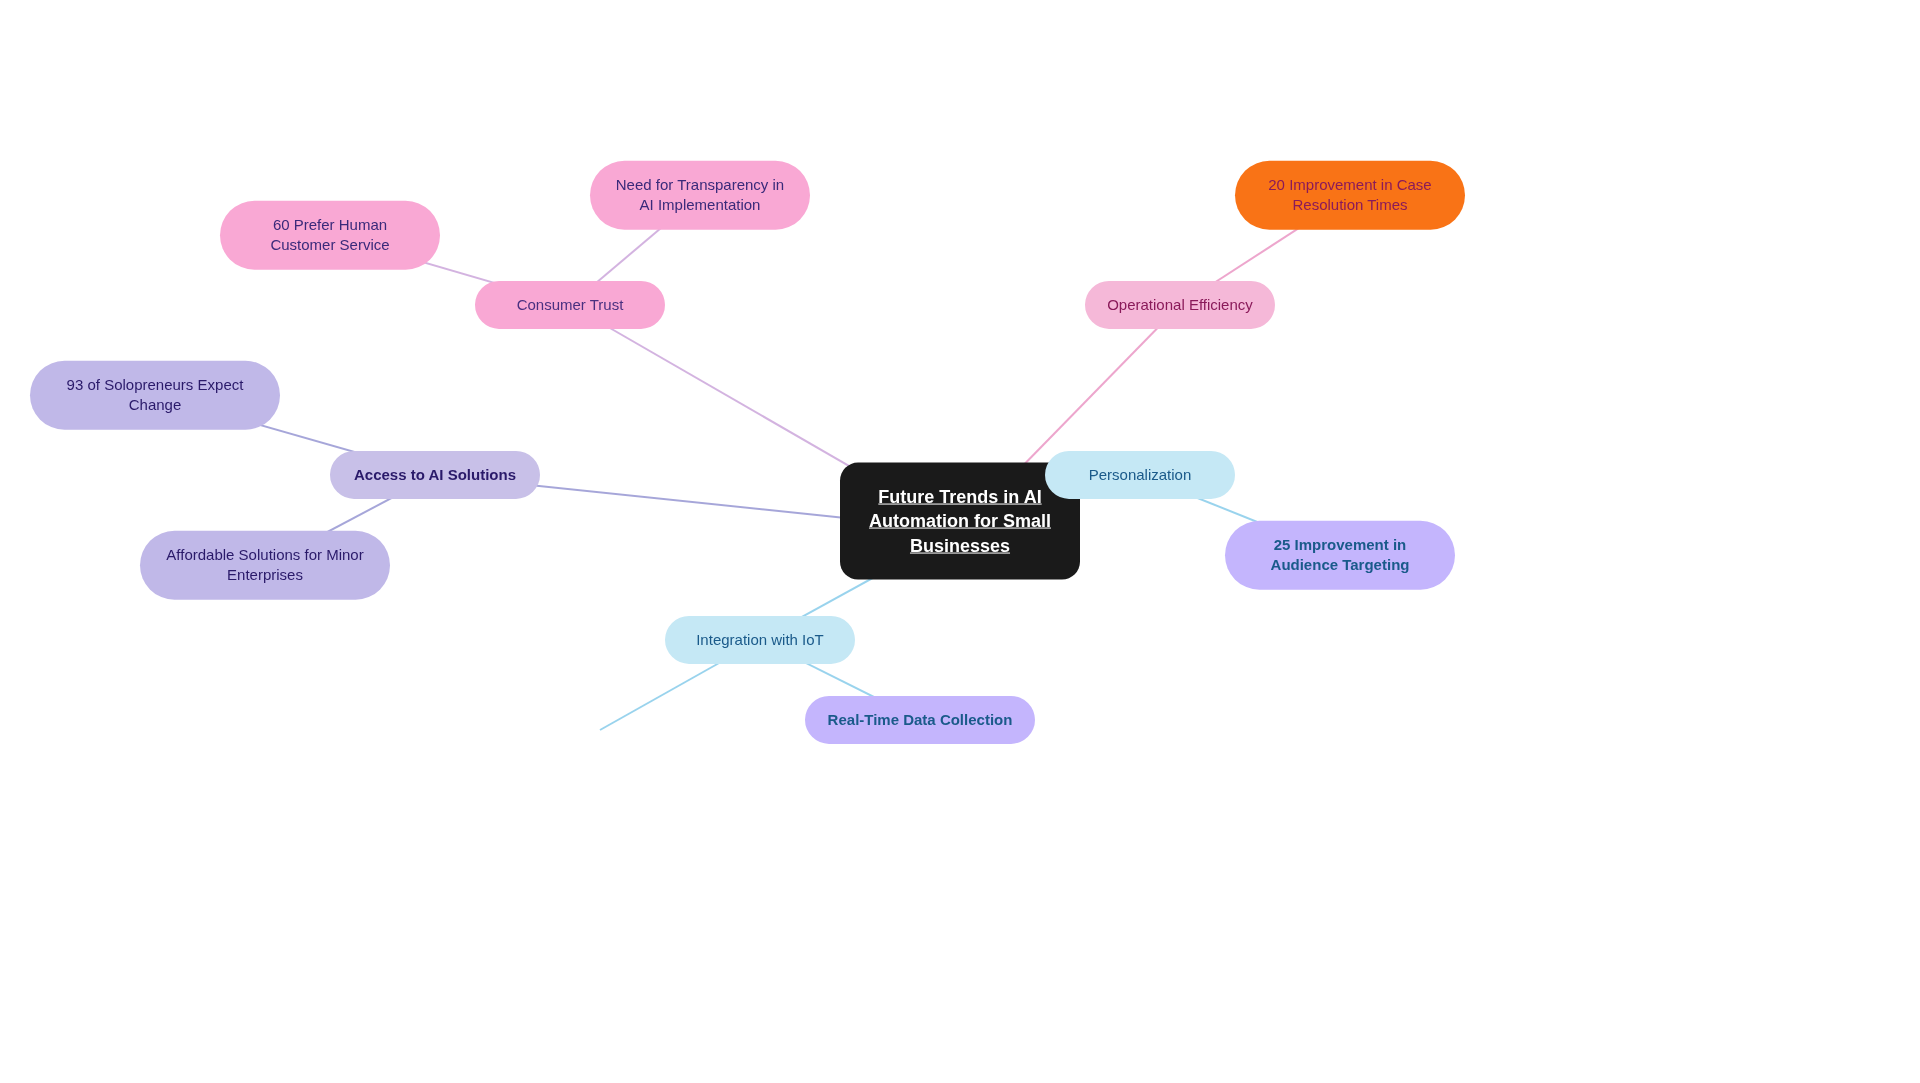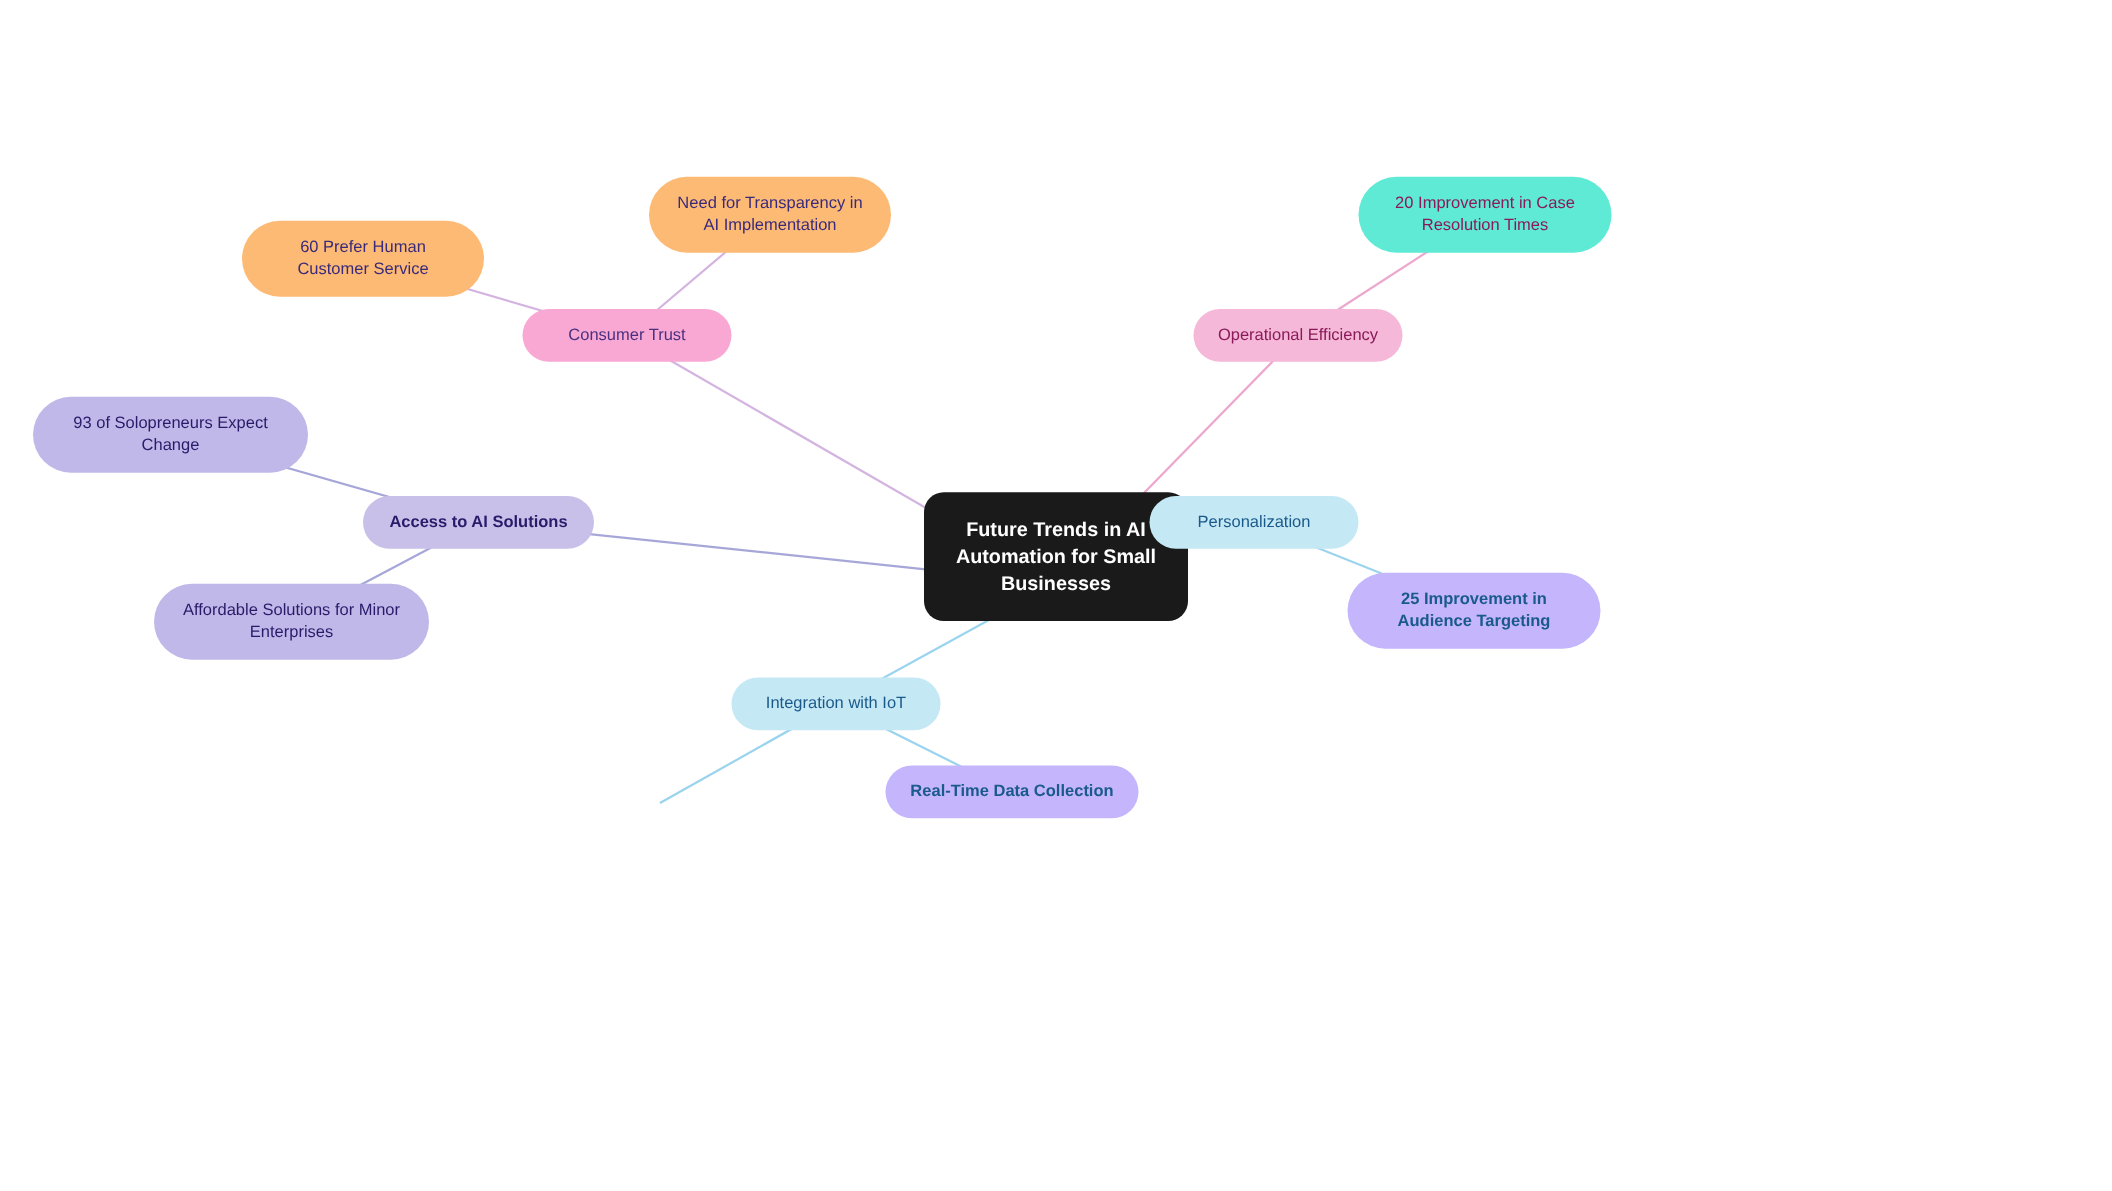--- a/index.html
+++ b/index.html
@@ -45,31 +45,31 @@
       width: 240px;
       padding: 22px 28px;
       border-radius: 18px;
     }
     .node-purple-mid {
       background: #f9a8d4;
       color: #4a3080;
       width: 190px;
     }
     .node-purple-leaf {
-      background: #fdba74;
+      background: #f9a8d4;
       color: #3a2a7a;
       width: 220px;
     }
     .node-pink-mid {
       background: #f5b8d8;
       color: #8a1a5a;
       width: 190px;
     }
     .node-pink-leaf {
-      background: #5eead4;
+      background: #f97316;
       color: #8a1a5a;
       width: 230px;
     }
     .node-blue-mid {
       background: #c5e8f5;
       color: #1a5a8a;
       width: 190px;
     }
     .node-blue-leaf {
       background: #c4b5fd;
@@ -100,21 +100,21 @@
       <line x1="1180" y1="305" x2="1350" y2="195" stroke="#e890c0" stroke-width="2" stroke-opacity="0.8"></line>
       <line x1="960" y1="530" x2="435" y2="475" stroke="#9090d0" stroke-width="2" stroke-opacity="0.8"></line>
       <line x1="435" y1="475" x2="155" y2="395" stroke="#9090d0" stroke-width="2" stroke-opacity="0.8"></line>
       <line x1="435" y1="475" x2="265" y2="565" stroke="#9090d0" stroke-width="2" stroke-opacity="0.8"></line>
       <line x1="960" y1="530" x2="760" y2="640" stroke="#80c8e8" stroke-width="2" stroke-opacity="0.8"></line>
       <line x1="760" y1="640" x2="600" y2="730" stroke="#80c8e8" stroke-width="2" stroke-opacity="0.8"></line>
       <line x1="760" y1="640" x2="920" y2="720" stroke="#80c8e8" stroke-width="2" stroke-opacity="0.8"></line>
       <line x1="960" y1="530" x2="1140" y2="475" stroke="#80c8e8" stroke-width="2" stroke-opacity="0.8"></line>
       <line x1="1140" y1="475" x2="1340" y2="555" stroke="#80c8e8" stroke-width="2" stroke-opacity="0.8"></line>
     </svg>
-<div class="node node-center" style="left: 960px; top: 506px;">Future Trends in AI Automation for Small Businesses</div>
+<div class="node node-center" style="left: 960px; top: 521px; text-decoration: underline;">Future Trends in AI Automation for Small Businesses</div>
     <div class="node node-purple-mid" style="left: 570px; top: 305px;">Consumer Trust</div>
     <div class="node node-purple-leaf" style="left: 700px; top: 195px;">Need for Transparency in AI Implementation</div>
     <div class="node node-purple-leaf" style="left: 330px; top: 235px;">60 Prefer Human Customer Service</div>
     <div class="node node-pink-mid" style="left: 1180px; top: 305px;">Operational Efficiency</div>
     <div class="node node-pink-leaf" style="left: 1350px; top: 195px;">20 Improvement in Case Resolution Times</div>
     <div class="node node-lavender-mid" style="left: 435px; top: 475px; font-weight: bold;">Access to AI Solutions</div>
     <div class="node node-lavender-leaf" style="left: 155px; top: 395px;">93 of Solopreneurs Expect Change</div>
     <div class="node node-lavender-leaf" style="left: 265px; top: 565px;">Affordable Solutions for Minor Enterprises</div>
     <div class="node node-blue-mid" style="left: 760px; top: 640px;">Integration with IoT</div>
     <div class="node node-blue-leaf" style="left: 920px; top: 720px;">Real-Time Data Collection</div>

